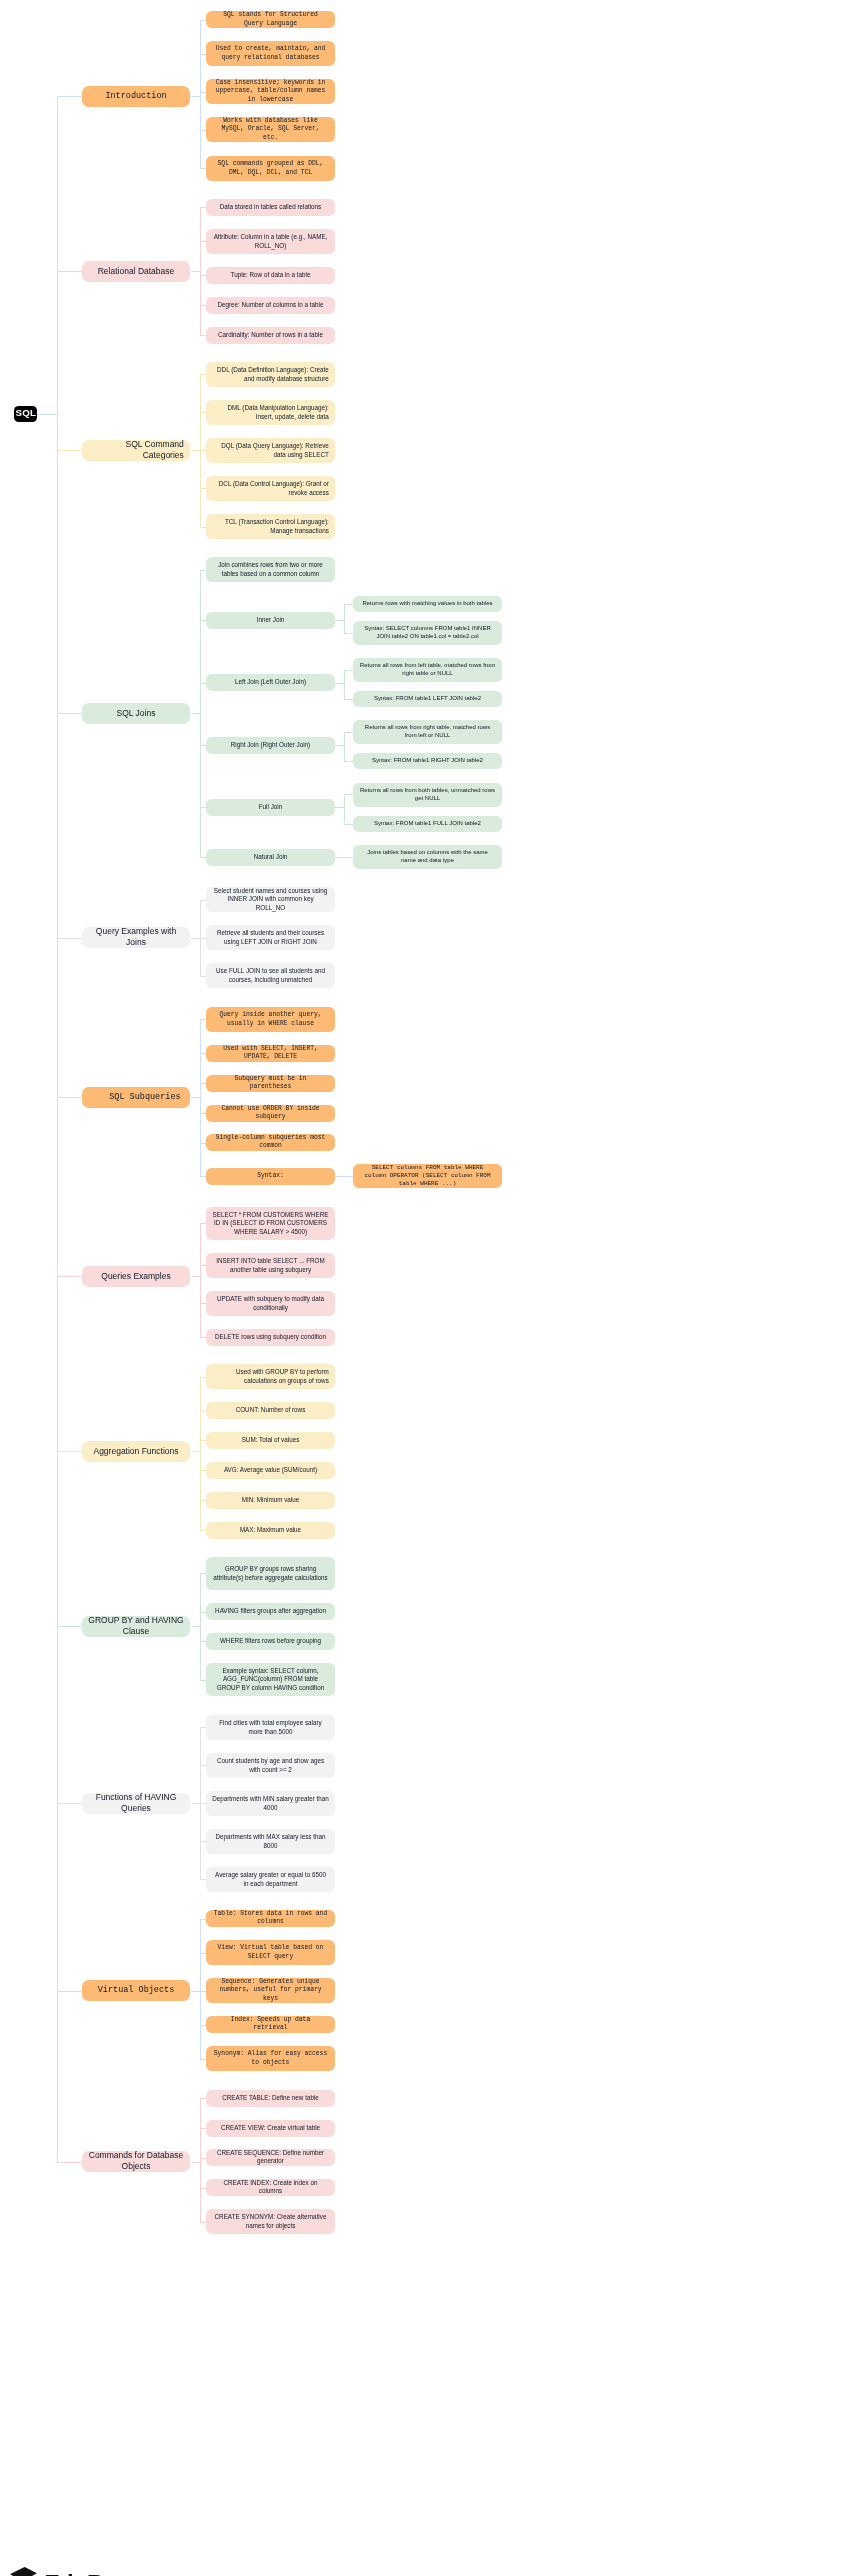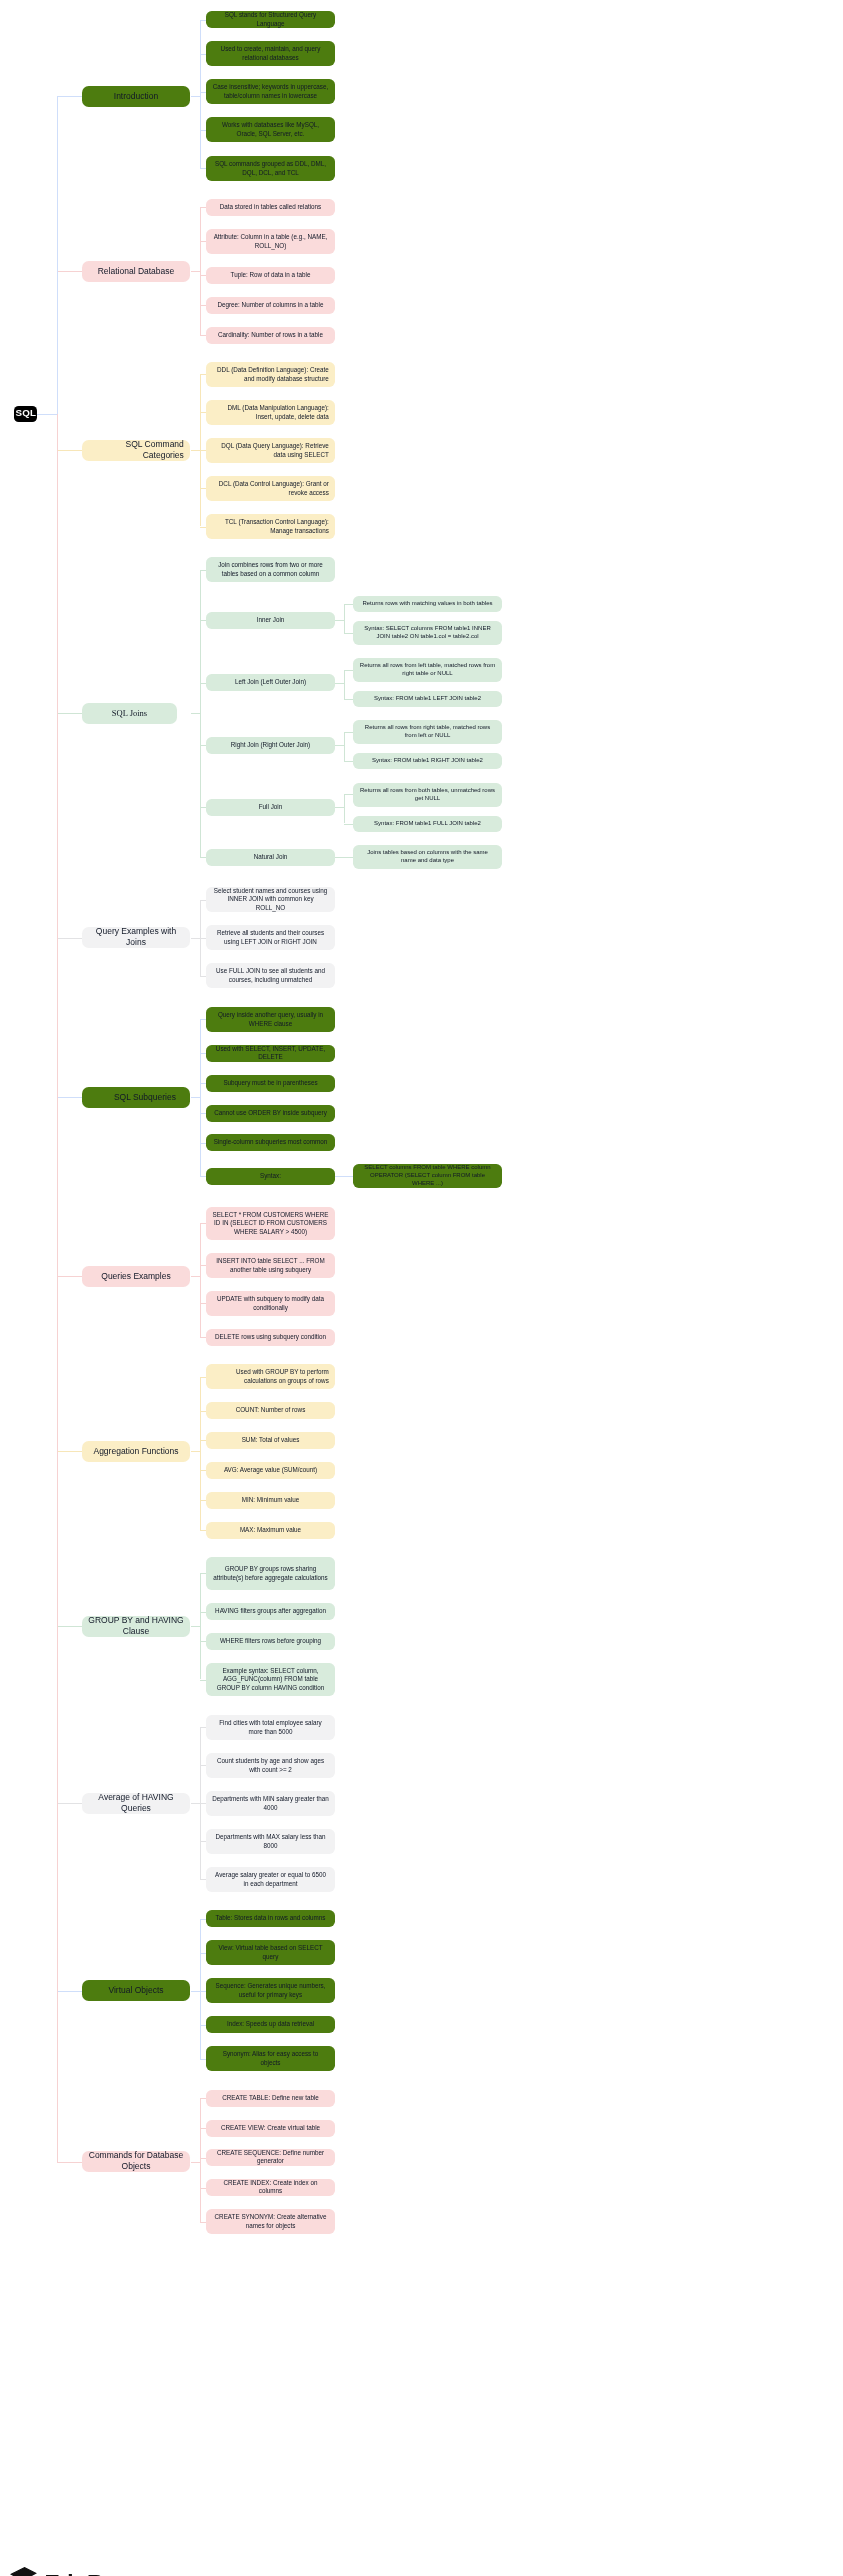--- a/index.html
+++ b/index.html
@@ -37,21 +37,21 @@
     font-weight: 700;
     border-radius: 4.6px;
     letter-spacing: 0.2px;
   }
 
   .lvl1 { font-size: 8.5px; border-radius: 6.7px; }
   .lvl2 { font-size: 6.3px; }
   .lvl3 { font-size: 6px; }
 
   
-  .c-blue   { background: #4d7c0f; }
+  .c-blue   { background: #fdba74; font-family: Liberation Mono, monospace; }
   .c-red    { background: #fadbdb; }
   .c-yellow { background: #fbeec6; text-align: right; }
   .c-green  { background: #d8ebdc; }
   .c-grey   { background: #f2f2f3; }
 
   
   .ln { position: absolute; background: #cfd8e8; }
   .ln.h { height: 1px; }
   .ln.v { width: 1px; }
   .k-blue   { background: #cfdefa; }
@@ -214,21 +214,21 @@
       <div class="node lvl2 c-red" style="left: 206px; top: 229px; width: 129px; height: 25px;">Attribute: Column in a table (e.g., NAME, ROLL_NO)</div>
       <div class="node lvl2 c-red" style="left: 206px; top: 267px; width: 129px; height: 16.5px;">Tuple: Row of data in a table</div>
       <div class="node lvl2 c-red" style="left: 206px; top: 297px; width: 129px; height: 16.5px;">Degree: Number of columns in a table</div>
       <div class="node lvl2 c-red" style="left: 206px; top: 327px; width: 129px; height: 16.5px;">Cardinality: Number of rows in a table</div>
       <div class="node lvl1 c-yellow" style="left: 82px; top: 440px; width: 108px; height: 20.6px;">SQL Command Categories</div>
       <div class="node lvl2 c-yellow" style="left: 206px; top: 362px; width: 129px; height: 25px;">DDL (Data Definition Language): Create and modify database structure</div>
       <div class="node lvl2 c-yellow" style="left: 206px; top: 400px; width: 129px; height: 25px;">DML (Data Manipulation Language): Insert, update, delete data</div>
       <div class="node lvl2 c-yellow" style="left: 206px; top: 438px; width: 129px; height: 25px;">DQL (Data Query Language): Retrieve data using SELECT</div>
       <div class="node lvl2 c-yellow" style="left: 206px; top: 476px; width: 129px; height: 25px;">DCL (Data Control Language): Grant or revoke access</div>
       <div class="node lvl2 c-yellow" style="left: 206px; top: 514px; width: 129px; height: 25px;">TCL (Transaction Control Language): Manage transactions</div>
-      <div class="node lvl1 c-green" style="left: 82px; top: 703px; width: 95px; height: 20.6px; font-family: Liberation Serif, serif;">SQL Joins</div>
+      <div class="node lvl1 c-green" style="left: 82px; top: 703px; width: 108px; height: 20.6px;">SQL Joins</div>
       <div class="node lvl2 c-green" style="left: 206px; top: 557px; width: 129px; height: 25px;">Join combines rows from two or more tables based on a common column</div>
       <div class="node lvl2 c-green" style="left: 206px; top: 612px; width: 129px; height: 16.5px;">Inner Join</div>
       <div class="node lvl3 c-green" style="left: 353px; top: 596px; width: 149px; height: 16px;">Returns rows with matching values in both tables</div>
       <div class="node lvl3 c-green" style="left: 353px; top: 621px; width: 149px; height: 24px;">Syntax: SELECT columns FROM table1 INNER JOIN table2 ON table1.col = table2.col</div>
       <div class="node lvl2 c-green" style="left: 206px; top: 674px; width: 129px; height: 16.5px;">Left Join (Left Outer Join)</div>
       <div class="node lvl3 c-green" style="left: 353px; top: 658px; width: 149px; height: 24px;">Returns all rows from left table, matched rows from right table or NULL</div>
       <div class="node lvl3 c-green" style="left: 353px; top: 691px; width: 149px; height: 16px;">Syntax: FROM table1 LEFT JOIN table2</div>
       <div class="node lvl2 c-green" style="left: 206px; top: 737px; width: 129px; height: 16.5px;">Right Join (Right Outer Join)</div>
       <div class="node lvl3 c-green" style="left: 353px; top: 720px; width: 149px; height: 24px;">Returns all rows from right table, matched rows from left or NULL</div>
       <div class="node lvl3 c-green" style="left: 353px; top: 753px; width: 149px; height: 16px;">Syntax: FROM table1 RIGHT JOIN table2</div>
@@ -259,21 +259,21 @@
       <div class="node lvl2 c-yellow" style="left: 206px; top: 1402px; width: 129px; height: 16.5px;">COUNT: Number of rows</div>
       <div class="node lvl2 c-yellow" style="left: 206px; top: 1432px; width: 129px; height: 16.5px;">SUM: Total of values</div>
       <div class="node lvl2 c-yellow" style="left: 206px; top: 1462px; width: 129px; height: 16.5px;">AVG: Average value (SUM/count)</div>
       <div class="node lvl2 c-yellow" style="left: 206px; top: 1492px; width: 129px; height: 16.5px;">MIN: Minimum value</div>
       <div class="node lvl2 c-yellow" style="left: 206px; top: 1522px; width: 129px; height: 16.5px;">MAX: Maximum value</div>
       <div class="node lvl1 c-green" style="left: 82px; top: 1616px; width: 108px; height: 20.6px;">GROUP BY and HAVING Clause</div>
       <div class="node lvl2 c-green" style="left: 206px; top: 1557px; width: 129px; height: 33px;">GROUP BY groups rows sharing attribute(s) before aggregate calculations</div>
       <div class="node lvl2 c-green" style="left: 206px; top: 1603px; width: 129px; height: 16.5px;">HAVING filters groups after aggregation</div>
       <div class="node lvl2 c-green" style="left: 206px; top: 1633px; width: 129px; height: 16.5px;">WHERE filters rows before grouping</div>
       <div class="node lvl2 c-green" style="left: 206px; top: 1663px; width: 129px; height: 33px;">Example syntax: SELECT column, AGG_FUNC(column) FROM table GROUP BY column HAVING condition</div>
-      <div class="node lvl1 c-grey" style="left: 82px; top: 1793px; width: 108px; height: 20.6px;">Average of HAVING Queries</div>
+      <div class="node lvl1 c-grey" style="left: 82px; top: 1793px; width: 108px; height: 20.6px;">Functions of HAVING Queries</div>
       <div class="node lvl2 c-grey" style="left: 206px; top: 1715px; width: 129px; height: 25px;">Find cities with total employee salary more than 5000</div>
       <div class="node lvl2 c-grey" style="left: 206px; top: 1753px; width: 129px; height: 25px;">Count students by age and show ages with count &gt;= 2</div>
       <div class="node lvl2 c-grey" style="left: 206px; top: 1791px; width: 129px; height: 25px;">Departments with MIN salary greater than 4000</div>
       <div class="node lvl2 c-grey" style="left: 206px; top: 1829px; width: 129px; height: 25px;">Departments with MAX salary less than 8000</div>
       <div class="node lvl2 c-grey" style="left: 206px; top: 1867px; width: 129px; height: 25px;">Average salary greater or equal to 6500 in each department</div>
       <div class="node lvl1 c-blue" style="left: 82px; top: 1980px; width: 108px; height: 20.6px;">Virtual Objects</div>
       <div class="node lvl2 c-blue" style="left: 206px; top: 1910px; width: 129px; height: 16.5px;">Table: Stores data in rows and columns</div>
       <div class="node lvl2 c-blue" style="left: 206px; top: 1940px; width: 129px; height: 25px;">View: Virtual table based on SELECT query</div>
       <div class="node lvl2 c-blue" style="left: 206px; top: 1978px; width: 129px; height: 25px;">Sequence: Generates unique numbers, useful for primary keys</div>
       <div class="node lvl2 c-blue" style="left: 206px; top: 2016px; width: 129px; height: 16.5px;">Index: Speeds up data retrieval</div>

